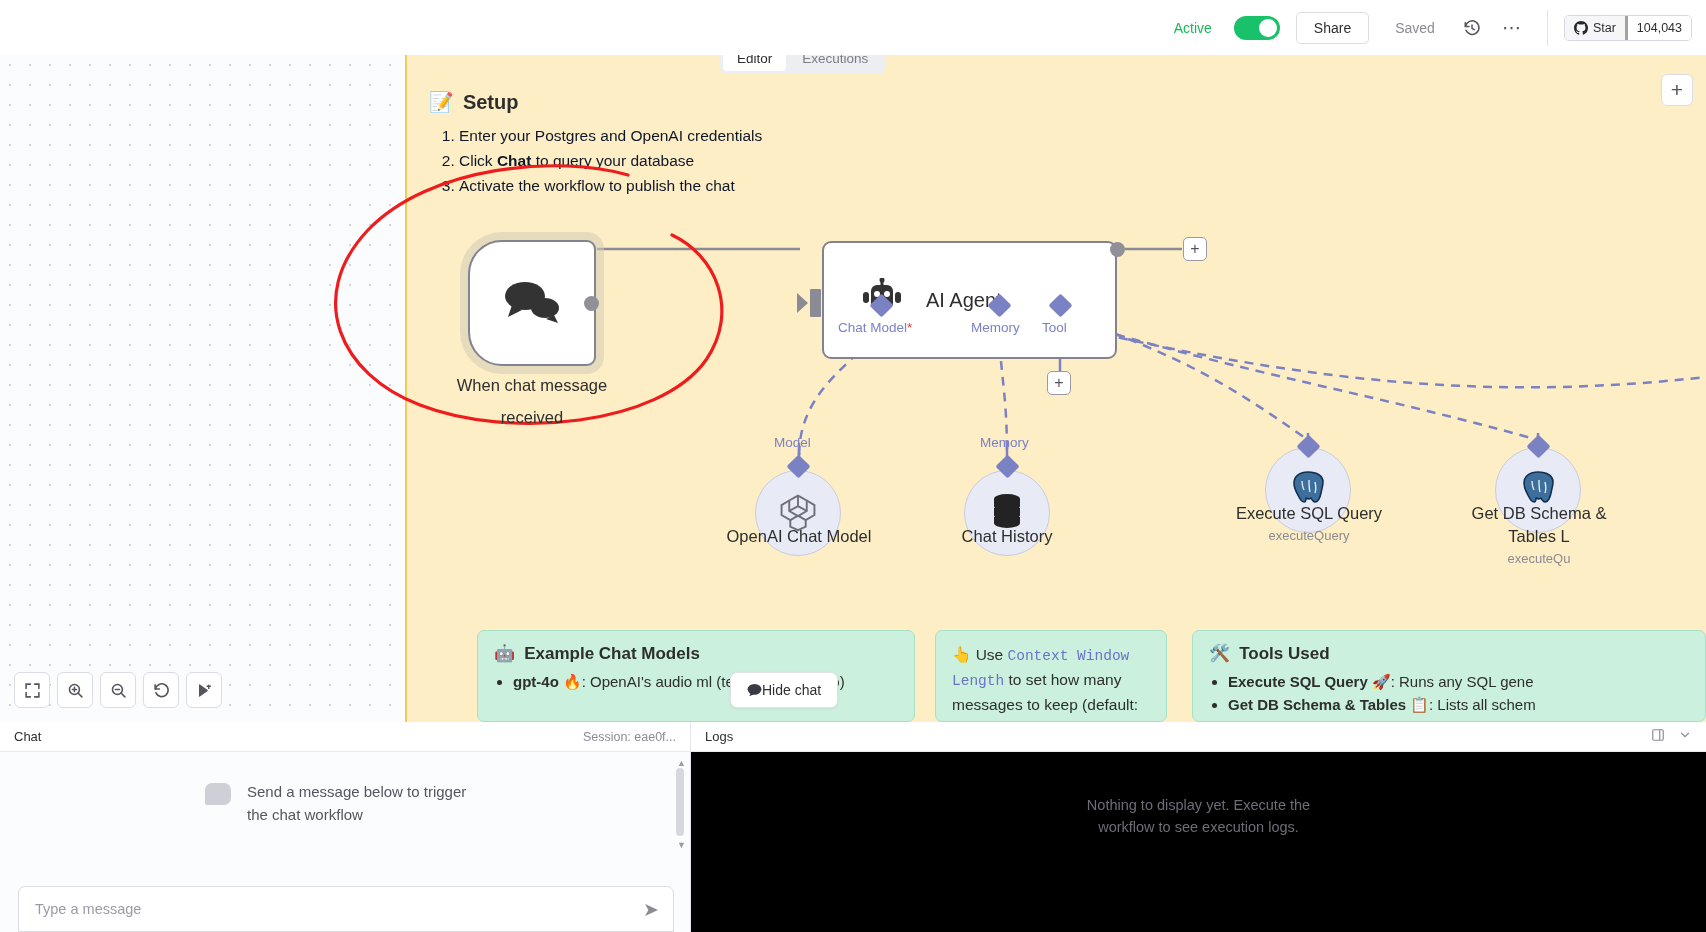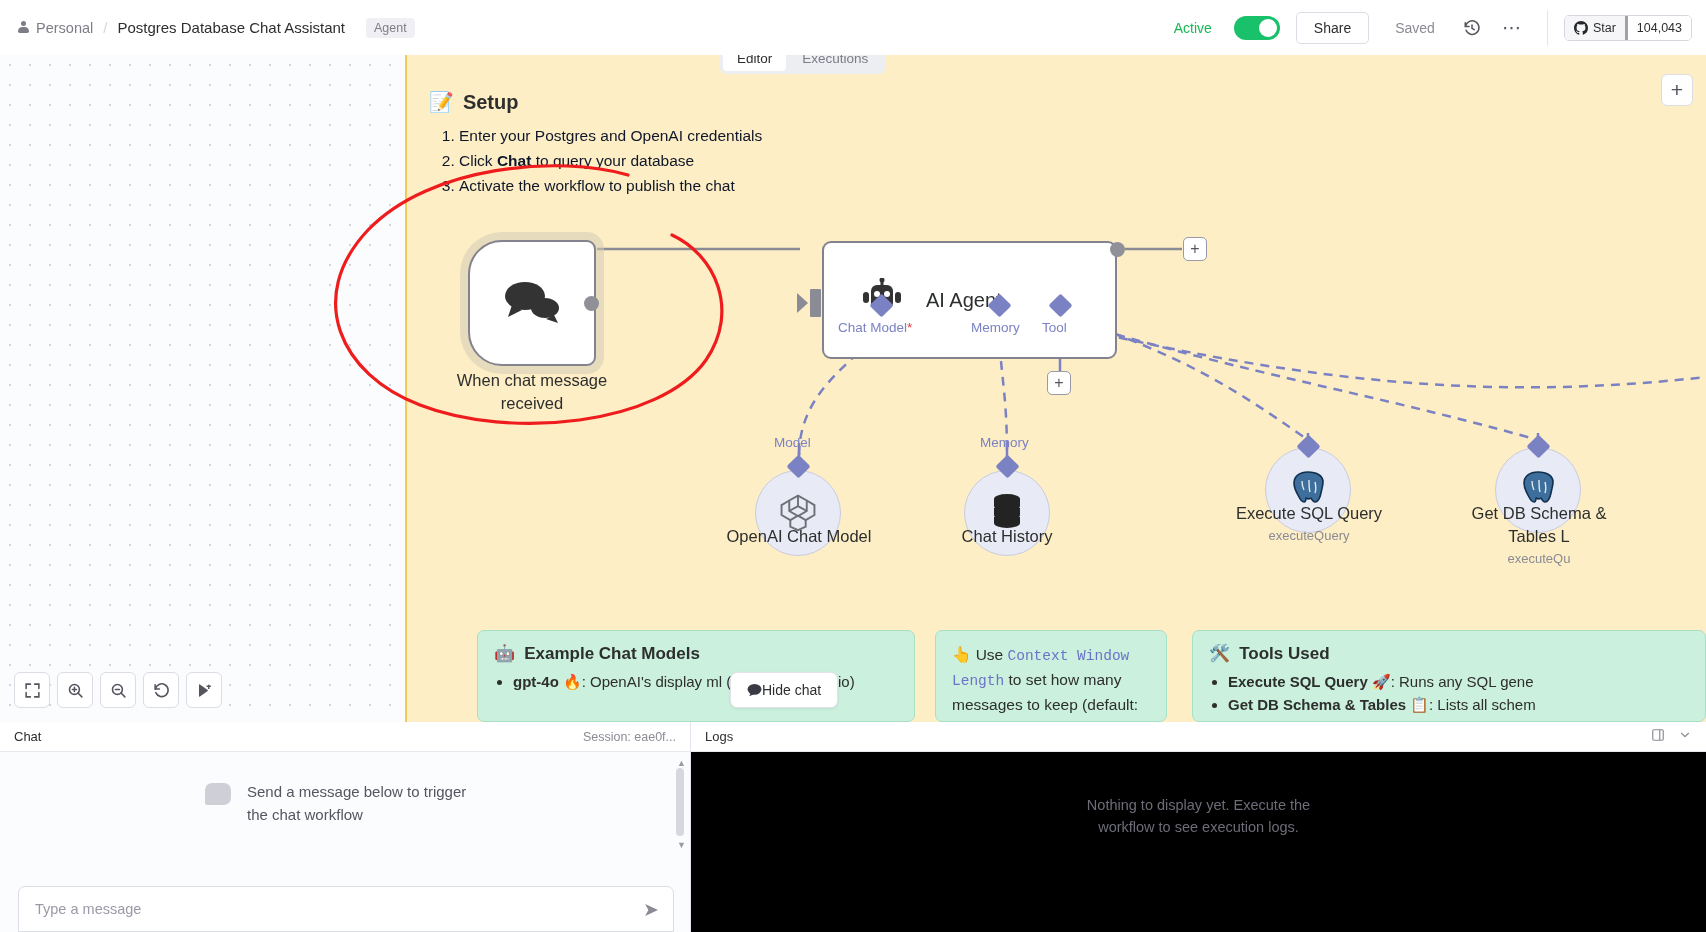--- a/index.html
+++ b/index.html
@@ -93,21 +93,21 @@
     position:absolute; left:468px; top:185px; width:128px; height:126px;
     background:#fff; border:2px solid #83838f;
     border-radius:34px 9px 9px 34px;
     display:flex; align-items:center; justify-content:center;
     box-shadow: 0 0 0 8px rgba(212,204,180,0.55);
     z-index:8;
   }
   .bolt { position:absolute; left:-28px; top:33px; font-size:26px; color:#ff6d5a; z-index:9;}
   .node-trigger-label {
     position:absolute; left:430px; top:314px; width:204px; text-align:center;
-    font-size:16.5px; line-height:23px; color:#2d2e2e; z-index:8;
+    font-size:16.5px; line-height:32px; color:#2d2e2e; z-index:8;
   }
   .dot-out { position:absolute; width:15px; height:15px; border-radius:50%; background:#909099; z-index:9; }
 
   
   .node-agent {
     position:absolute; left:822px; top:186px; width:295px; height:118px;
     background:#fff; border:2px solid #83838f; border-radius:9px;
     display:flex; align-items:center; z-index:8;
   }
   .agent-icon { margin-left:36px; }
@@ -206,29 +206,20 @@
   .send-ic { color:#8b8b95; font-size:19px; }
   .logs-empty {
     position:absolute; left:0; right:0; top:72px; text-align:center;
     font-size:14.5px; line-height:22px; color:#6d6d78;
   }
 </style>
 </head>
 <body>
 
 <div class="topbar">
-  <div class="bc">
-    <span class="bc-person">
-      <span class="person-icon"></span>
-      <span>Personal</span>
-    </span>
-    <span class="bc-sep">/</span>
-    <span class="bc-title">Postgres Database Chat Assistant</span>
-    <span class="bc-badge">Agent</span>
-  </div>
 
   <div class="top-right">
     <div class="active-wrap">
       <span class="active-label">Active</span>
       <span class="toggle"></span>
     </div>
     <button class="btn-share">Share</button>
     <span class="saved-label">Saved</span>
     <span class="icon-btn">
       <svg width="18" height="18" viewBox="0 0 24 24" fill="none" stroke="#55555f" stroke-width="2" stroke-linecap="round">
@@ -394,21 +385,21 @@
   <div class="subnode-label" style="left:1438px;top:470px;width:202px;">Tables L</div>
   <div class="subnode-sub" style="left:1438px;top:496px;width:202px;">executeQu</div>
 
   <div class="sticky-green" style="left:477px;top:575px;width:438px;height:92px;">
     <div class="sg-title">
       <span>🤖</span>
       <span>Example Chat Models</span>
     </div>
     <ul class="sg-list">
       <li><span class="bold">gpt-4o</span>
-        <span>🔥</span><span>: OpenAI's display m</span><span>l (text, image, audio)</span></li>
+        <span>🔥</span><span>: OpenAI's audio m</span><span>l (text, image, audio)</span></li>
     </ul>
   </div>
 
   <div class="sticky-green" style="left:935px;top:575px;width:232px;height:92px;">
     <div class="sg-text">
       <span>👆</span>
       <span>Use </span><span class="code">Context Window Length</span><span> to set how many messages to keep (default: 5)</span>
     </div>
   </div>
 

